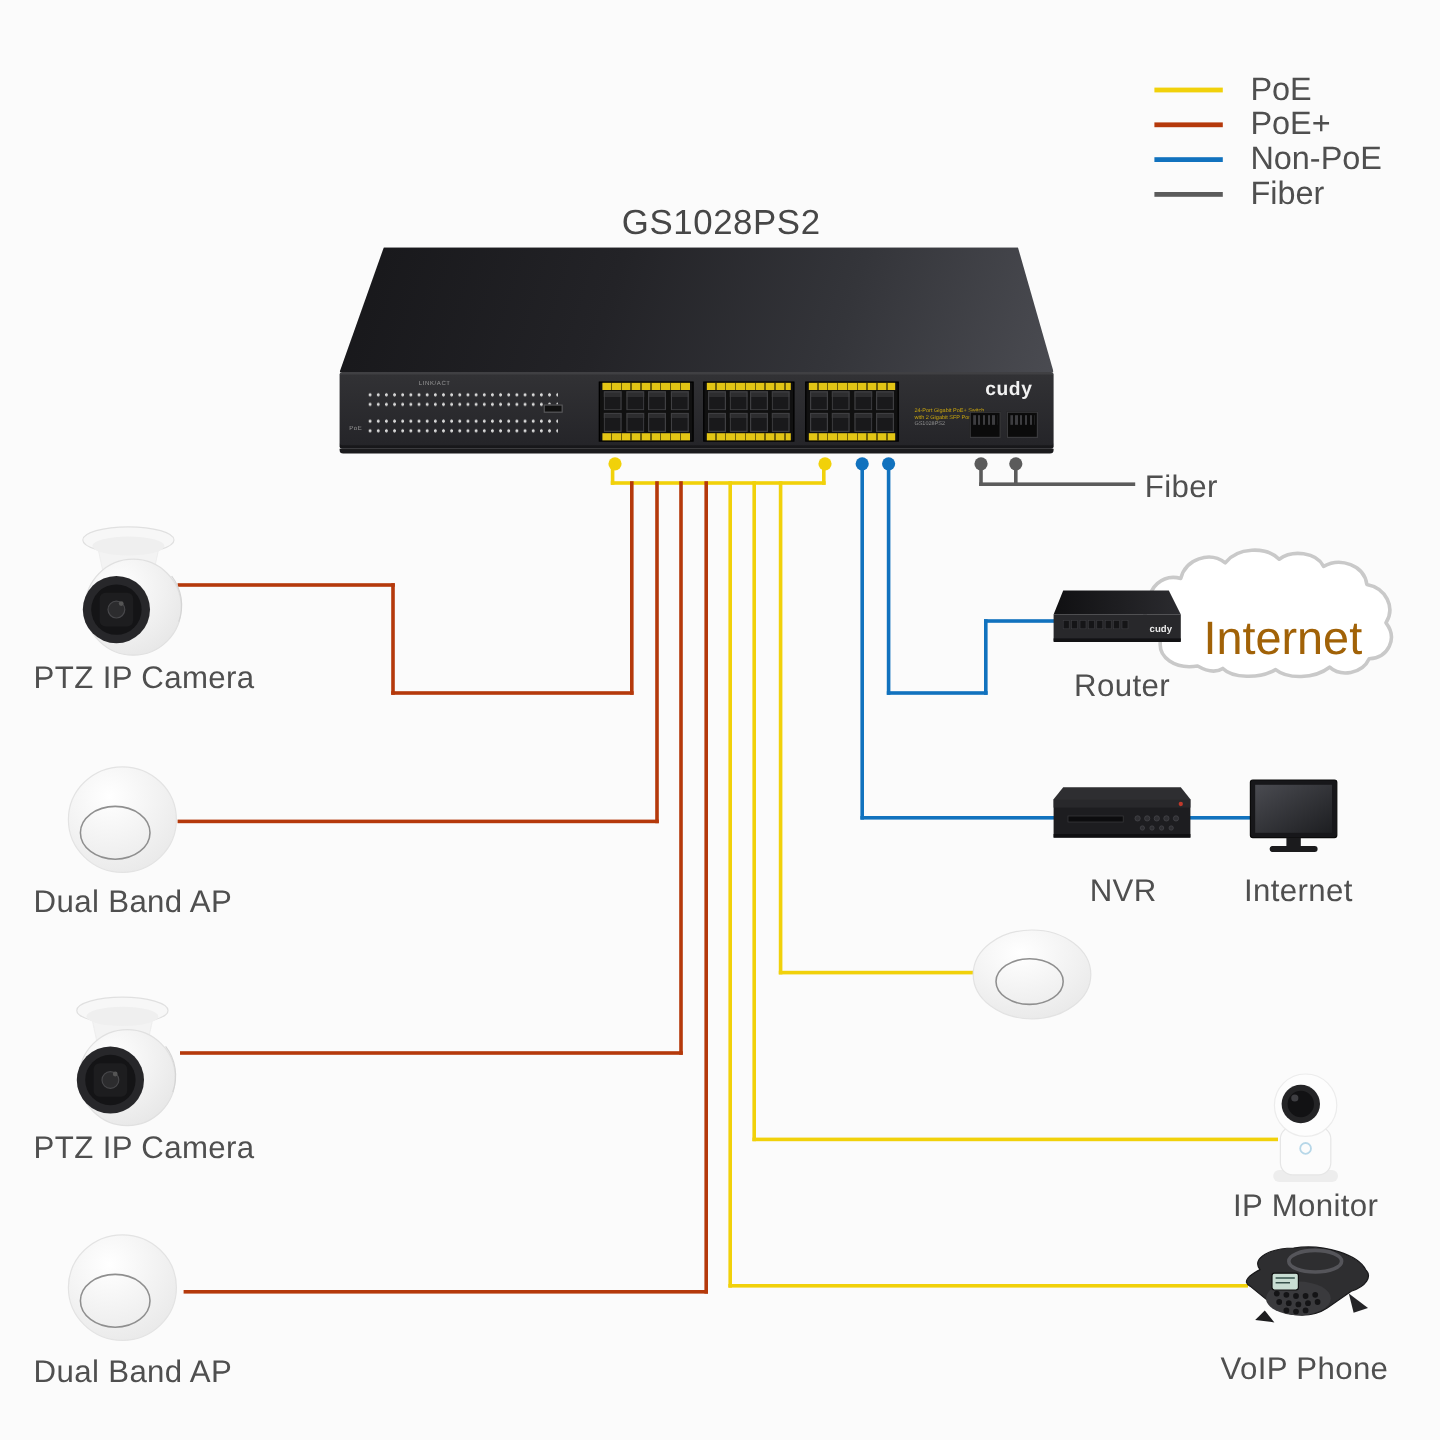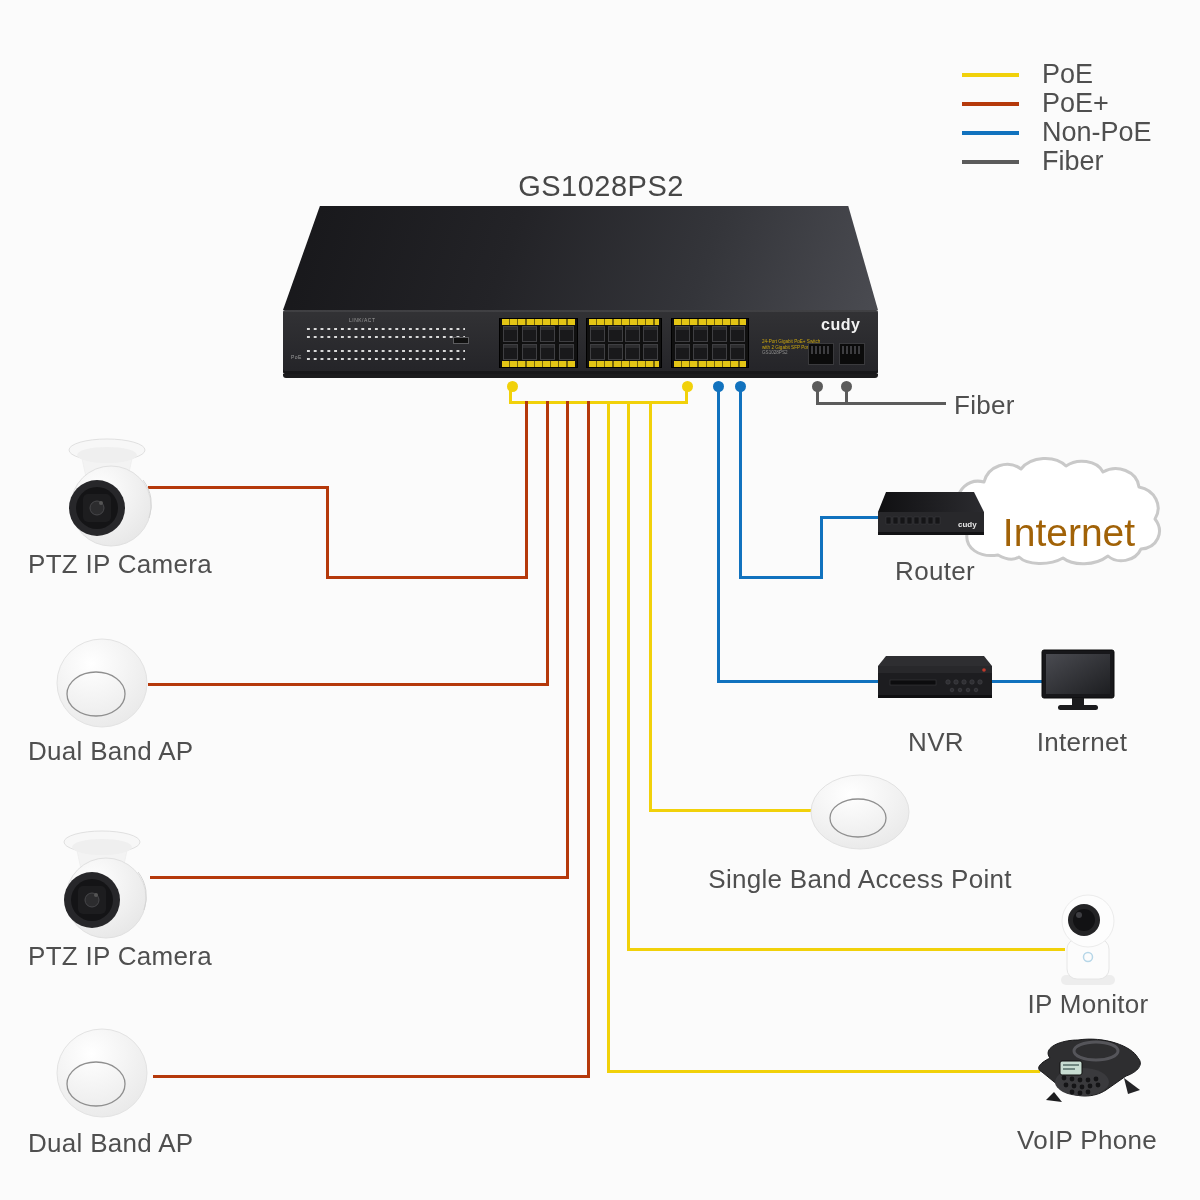--- a/index.html
+++ b/index.html
@@ -342,17 +342,16 @@
 
   <div class="lbl" style="left:954px;top:390px;">Fiber</div>
 
   <div class="lbl" style="left:28px;top:549px;">PTZ IP Camera</div>
   <div class="lbl" style="left:28px;top:736px;">Dual Band AP</div>
   <div class="lbl" style="left:28px;top:941px;">PTZ IP Camera</div>
   <div class="lbl" style="left:28px;top:1128px;">Dual Band AP</div>
   <div class="lbl c" style="left:935px;top:556px;">Router</div>
   <div class="lbl c" style="left:936px;top:727px;">NVR</div>
   <div class="lbl c" style="left:1082px;top:727px;">Internet</div>
-  <div class="lbl c" style="left:860px;top:864px;">Single Band Access Point</div>
   <div class="lbl c" style="left:1088px;top:989px;">IP Monitor</div>
   <div class="lbl c" style="left:1087px;top:1125px;">VoIP Phone</div>
 
 </div>
 
 </body></html>

